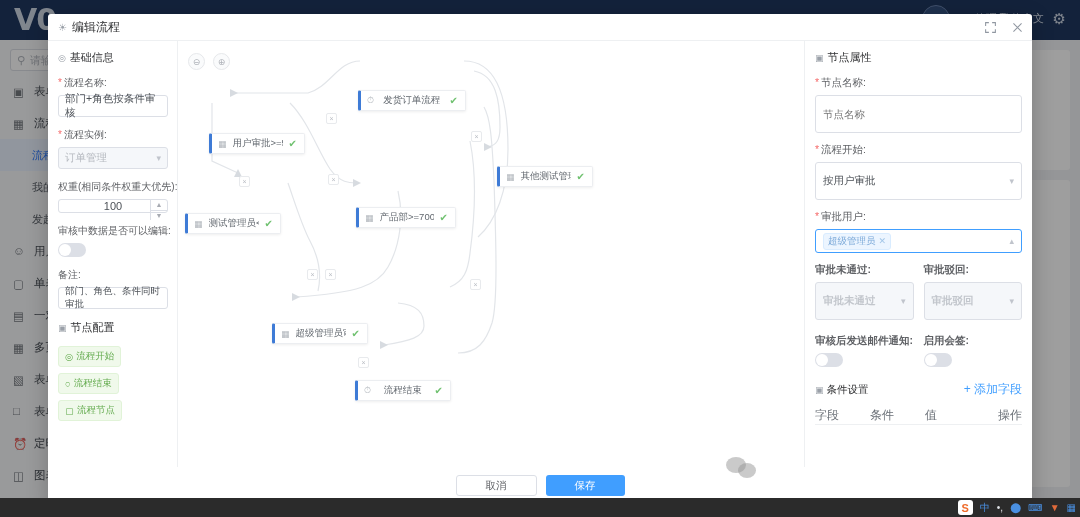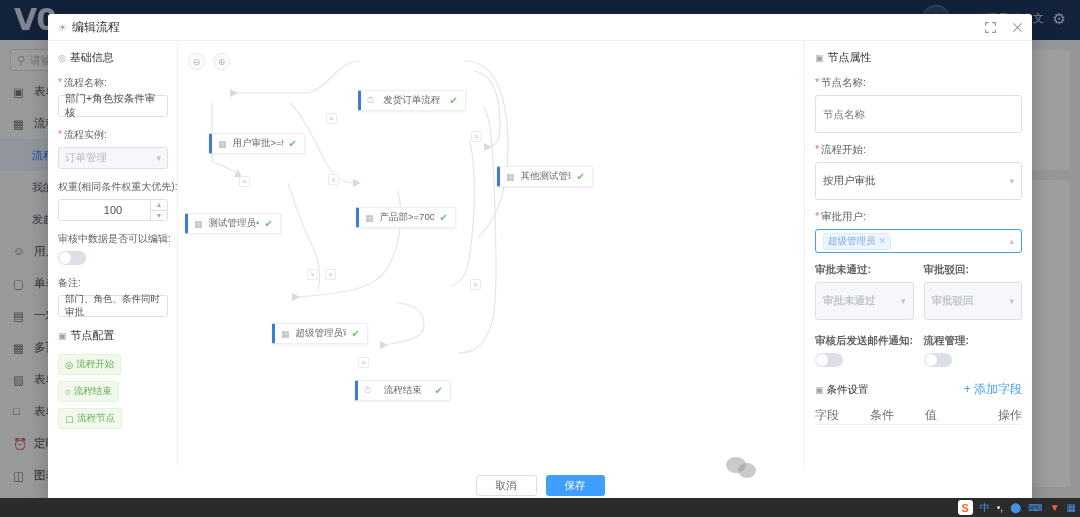--- a/index.html
+++ b/index.html
@@ -89,21 +89,21 @@
   .req::before { content: "*"; color: #f56c6c; margin-right: 2px; }
   .inp {
     width: 110px; height: 22px; border: 1px solid #dcdfe6; border-radius: 3px;
     background: #fff; font-size: 10.5px; color: #4c5157;
     padding: 0 6px; display: flex; align-items: center; margin-bottom: 11px;
   }
   .inp.disabled { background: #f5f7fa; color: #b6bac0; }
   .inp.select { justify-content: space-between; }
   .caret { color: #c0c4cc; font-size: 9px; }
   .num-inp {
-    width: 110px; height: 22px; border: 1px solid #dcdfe6; border-radius: 3px;
+    width: 110px; height: 14px; border: 1px solid #dcdfe6; border-radius: 3px;
     display: flex; align-items: center; justify-content: center;
     font-size: 11px; color: #4c5157; margin-bottom: 11px; position: relative;
   }
   .num-stepper { position: absolute; right: 0; top: 0; width: 17px; height: 20px; border-left: 1px solid #dcdfe6; display: flex; flex-direction: column; }
   .num-stepper div { flex: 1; display: flex; align-items: center; justify-content: center; font-size: 7px; color: #a8abb2; }
   .num-stepper div:first-child { border-bottom: 1px solid #dcdfe6; }
   .switch {
     width: 28px; height: 14px; border-radius: 7px; background: #dcdfe6;
     position: relative; margin-bottom: 11px;
   }
@@ -166,21 +166,21 @@
   .add-link { color: #409eff; font-size: 12px; }
   .cond-cols {
     display: flex; margin-top: 9px; font-size: 12px; color: #6b7178;
     border-bottom: 1px solid #eef0f2; 
   }
 
   .modal-footer {
     position: absolute; left: 0; right: 0; bottom: 0; height: 37px;
     background: #fff; display: flex; align-items: center; justify-content: center; gap: 9px;
   }
-  .btn { height: 21px; border-radius: 3px; font-size: 10.5px; padding: 0 19px; display: flex; align-items: center; }
+  .btn { height: 21px; border-radius: 3px; font-size: 10.5px; padding: 0 29px; display: flex; align-items: center; }
   .btn-default { border: 1px solid #dcdfe6; background: #fff; color: #606266; }
   .btn-primary { background: #409eff; color: #fff; }
 
   
   .watermark {
     position: absolute; left: 726px; top: 455px; display: flex; align-items: center; gap: 10px;
     font-size: 25px; color: rgba(150,150,150,.55); font-weight: bold;
     pointer-events: none; white-space: nowrap;
   }
   .wm-logo { width: 34px; height: 26px; position: relative; }
@@ -467,21 +467,21 @@
             </div>
           </div>
         </div>
 
         <div class="row2" style="margin-top:4px;">
           <div>
             <div class="r-label">审核后发送邮件通知:</div>
             <div class="r-switch"></div>
           </div>
           <div>
-            <div class="r-label">流程管理:</div>
+            <div class="r-label">启用会签:</div>
             <div class="r-switch"></div>
           </div>
         </div>
 
         <div class="cond-hdr">
           <span>
             <span style="color:#9aa0a8;font-size:9px;">▣</span>
             <span>条件设置</span>
           </span>
           <span class="add-link">+ 添加字段</span>

